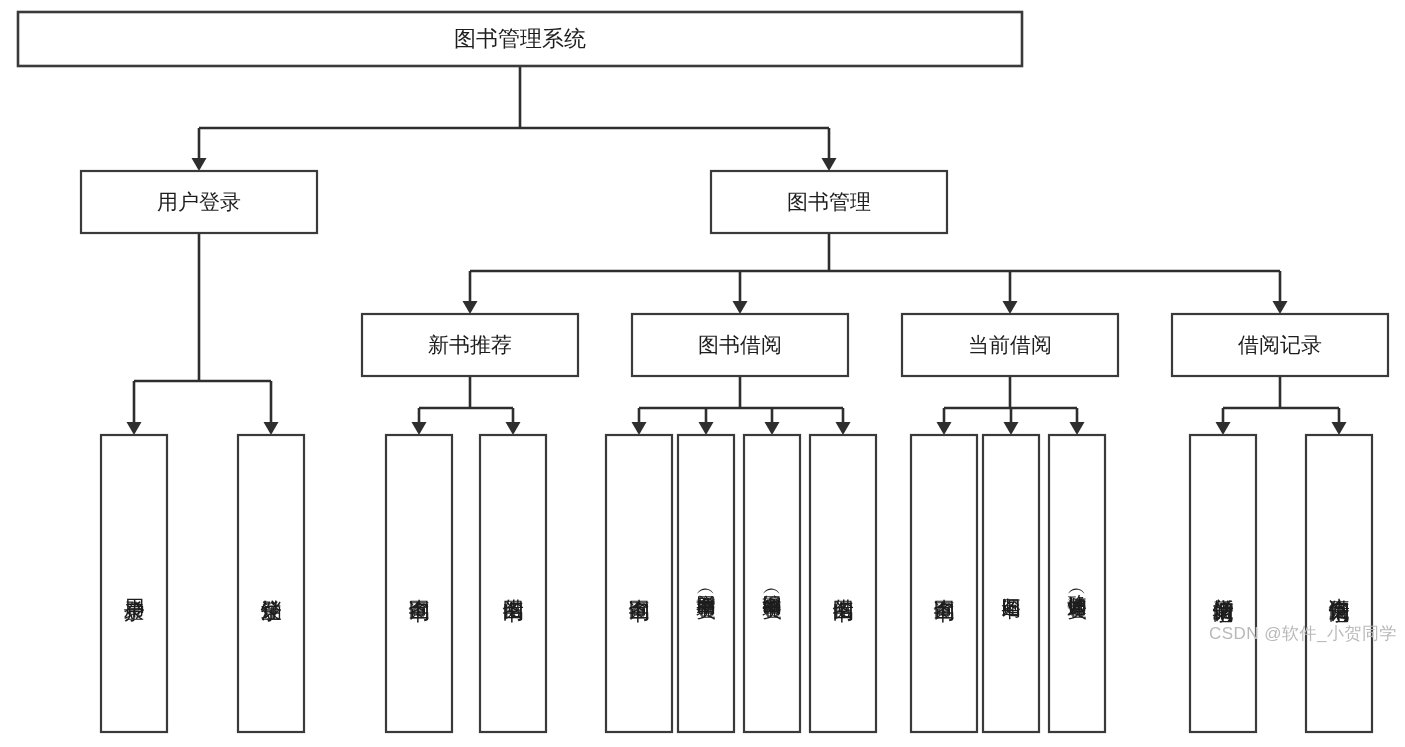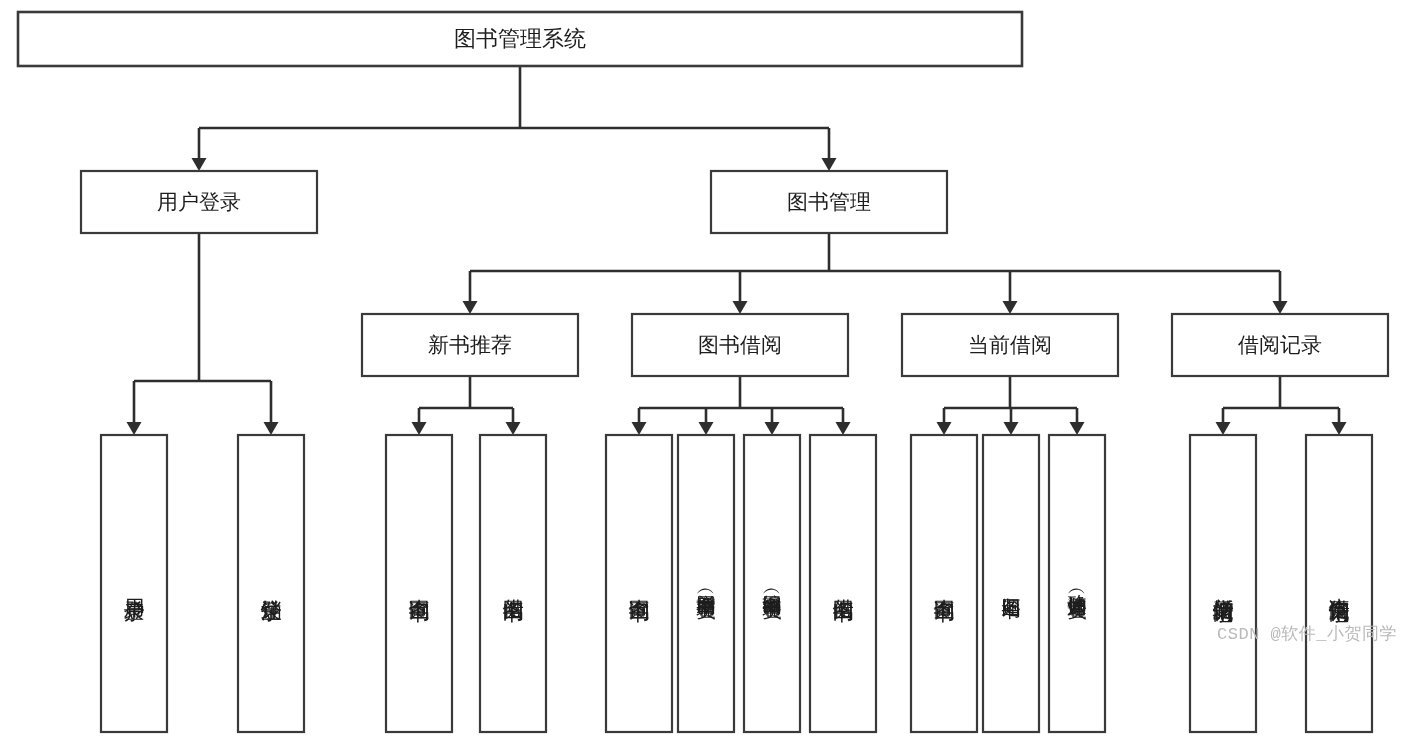--- a/index.html
+++ b/index.html
@@ -68,21 +68,21 @@
     line-height: 1.06;
     color: #1d1d1d;
     letter-spacing: 1px;
     white-space: nowrap;
     text-align: center;
   }
   .watermark {
     position: absolute;
     right: 8px;
     bottom: 5px;
-    font-family: Liberation Mono, monospace;
+    font-family: Liberation Sans, sans-serif;
     font-size: 17px;
     color: #b9b9b9;
     letter-spacing: 0.5px;
     white-space: nowrap;
   }
 </style>
 </head>
 <body>
 
 <div id="diagram-root">

